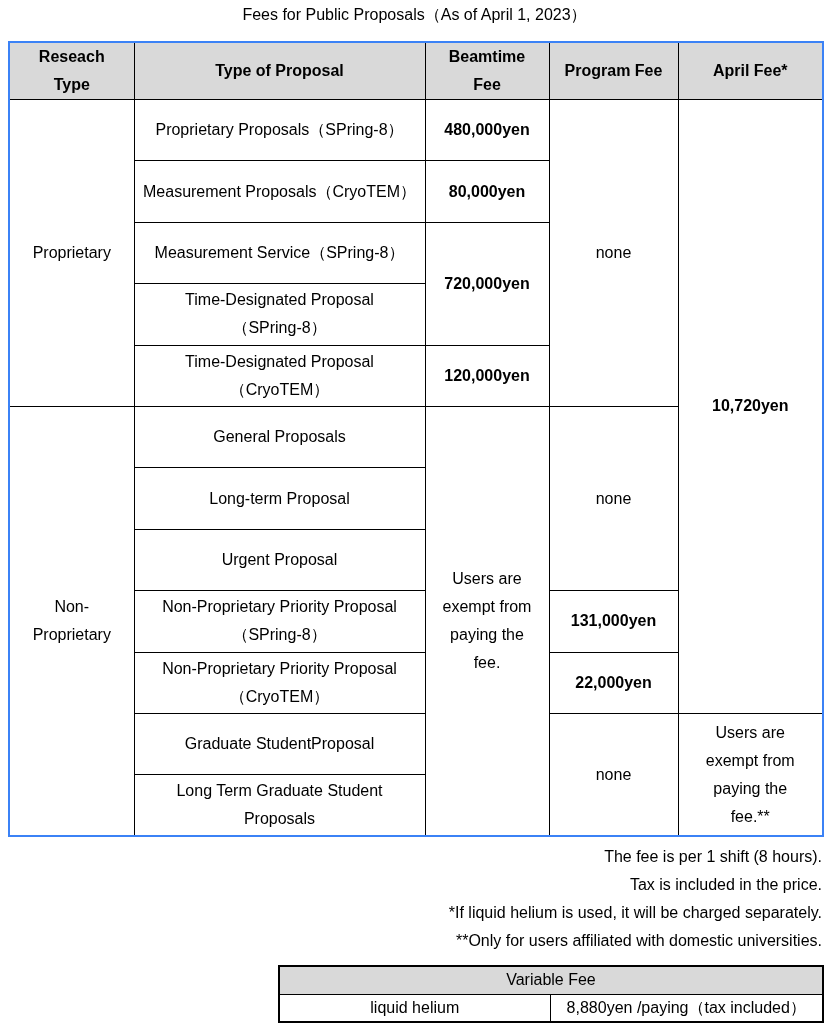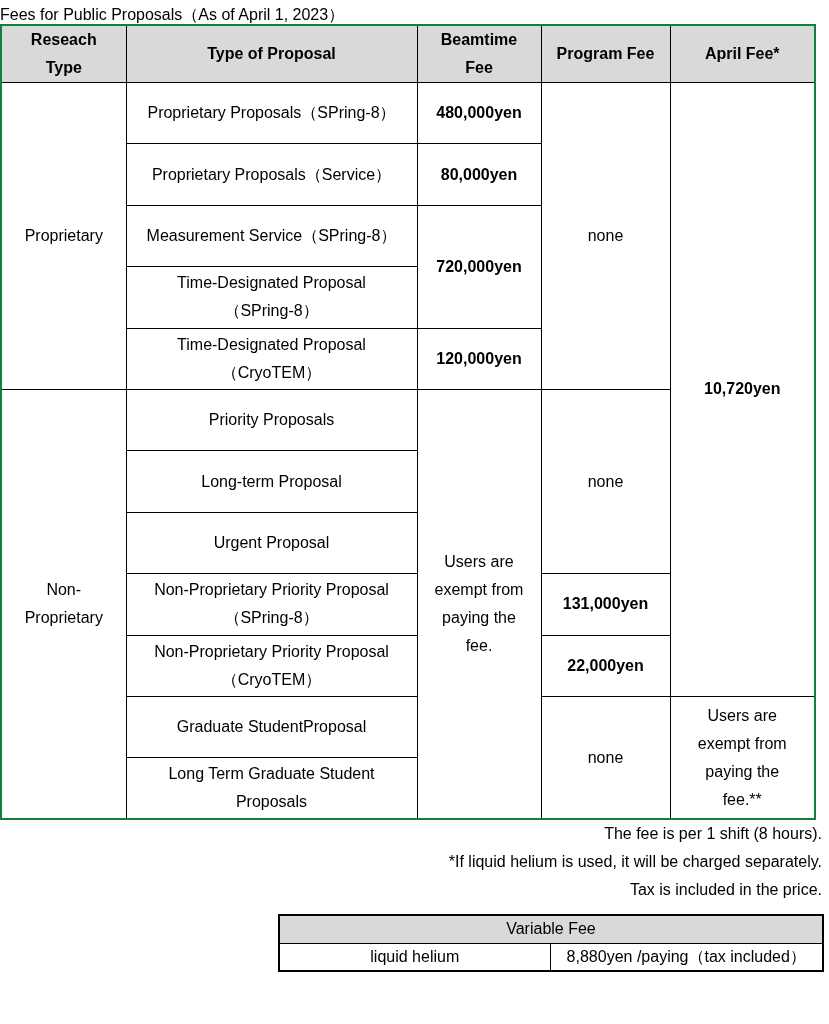--- a/index.html
+++ b/index.html
@@ -9,32 +9,34 @@
     background: #ffffff;
     color: #000000;
     font-family: "Liberation Sans", "DejaVu Sans", sans-serif;
   }
   body {
     width: 829px;
     height: 1024px;
     overflow: hidden;
   }
   .page-title {
-    height: 24px;
+    height: 41px;
     line-height: 30px;
+    text-align: center;
     font-size: 16px;
     white-space: pre-line;
   }
   table {
     border-collapse: collapse;
     table-layout: fixed;
   }
   table.fees {
+    margin-left: 8px;
     width: 814px;
-    border: 2px solid #15803d;
+    border: 2px solid #3b82f6;
   }
   table.fees th, table.fees td {
     border: 1px solid #000;
     text-align: center;
     vertical-align: middle;
     white-space: pre-line;
     line-height: 28px;
     font-size: 16px;
     padding: 0 2px;
     overflow: hidden;
@@ -45,20 +47,21 @@
     background: #d9d9d9;
     font-weight: bold;
   }
   td.num {
     text-align: right;
     padding-right: 4px;
     font-weight: bold;
   }
   .notes {
     width: 822px;
+    padding-top: 6px;
     text-align: right;
     font-size: 16px;
   }
   .note-line {
     line-height: 28px;
     white-space: pre;
   }
   table.variable {
     margin: 10px 0 0 278px;
     width: 544px;
@@ -105,40 +108,40 @@
   </thead>
   <tbody>
     <tr>
       <td rowspan="5">Proprietary</td>
       <td>Proprietary Proposals（SPring-8）</td>
       <td class="num">480,000yen</td>
       <td rowspan="5">none</td>
       <td class="num" rowspan="10">10,720yen</td>
     </tr>
     <tr>
-      <td>Proprietary Proposals（Service）</td>
+      <td>Measurement Proposals（CryoTEM）</td>
       <td class="num">80,000yen</td>
     </tr>
     <tr>
       <td>Measurement Service（SPring-8）</td>
       <td class="num" rowspan="2">720,000yen</td>
     </tr>
     <tr>
       <td>Time-Designated Proposal
 （SPring-8）</td>
     </tr>
     <tr>
       <td>Time-Designated Proposal
 （CryoTEM）</td>
       <td class="num">120,000yen</td>
     </tr>
     <tr>
       <td rowspan="7">Non-
 Proprietary</td>
-      <td>Priority Proposals</td>
+      <td>General Proposals</td>
       <td rowspan="7">Users are
 exempt from
 paying the
 fee.</td>
       <td rowspan="3">none</td>
     </tr>
     <tr>
       <td>Long-term Proposal</td>
     </tr>
     <tr>
@@ -164,22 +167,23 @@
     </tr>
     <tr>
       <td>Long Term Graduate Student
 Proposals</td>
     </tr>
   </tbody>
 </table>
 
 <div class="notes">
   <div class="note-line">The fee is per 1 shift (8 hours).</div>
+  <div class="note-line">Tax is included in the price.</div>
   <div class="note-line">*If liquid helium is used, it will be charged separately.</div>
-  <div class="note-line">Tax is included in the price.</div>
+  <div class="note-line">**Only for users affiliated with domestic universities.</div>
 </div>
 
 <table class="variable">
   <colgroup>
     <col style="width:271px">
     <col style="width:273px">
   </colgroup>
   <thead>
     <tr>
       <th colspan="2">Variable Fee</th>

